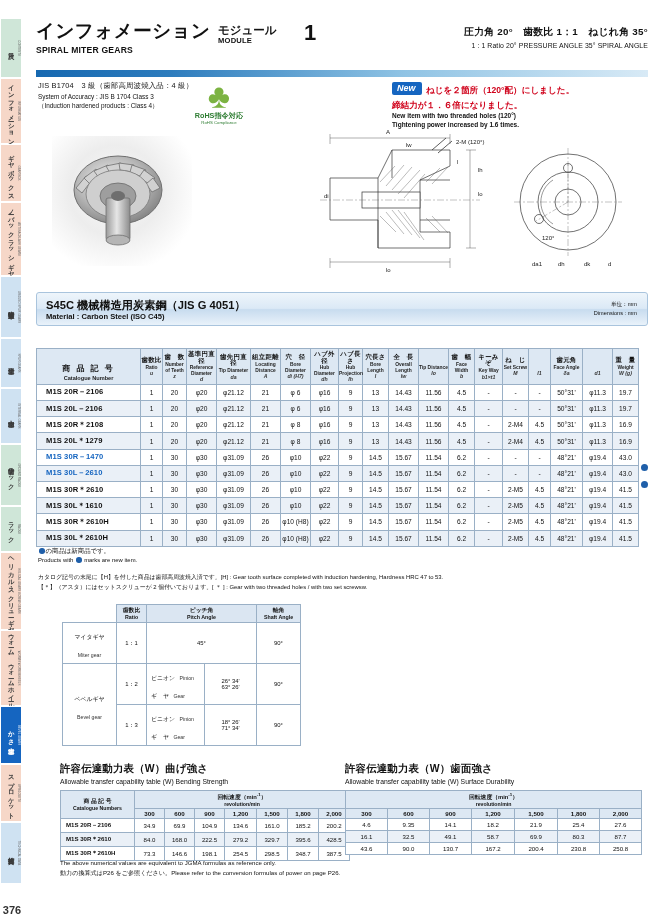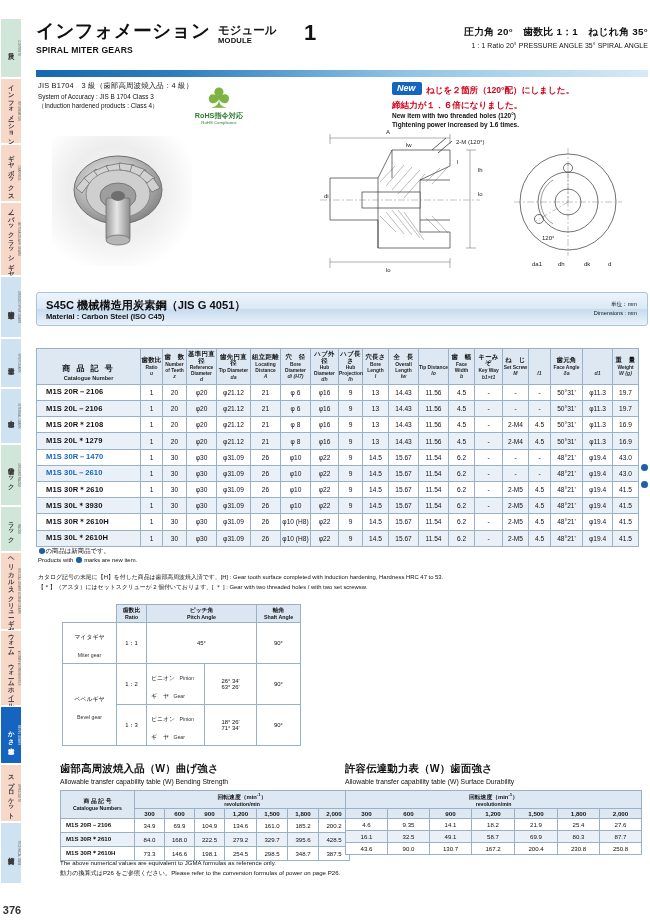--- a/index.html
+++ b/index.html
@@ -633,21 +633,21 @@
         <td>11.54</td>
         <td>6.2</td>
         <td>-</td>
         <td>2-M5</td>
         <td>4.5</td>
         <td>48°21'</td>
         <td>φ19.4</td>
         <td>41.5</td>
       </tr>
       <tr class="alt">
-        <td class="cat">M1S 30L＊3930</td>
+        <td class="cat">M1S 30L＊1610</td>
         <td>1</td>
         <td>30</td>
         <td>φ30</td>
         <td>φ31.09</td>
         <td>26</td>
         <td>φ10</td>
         <td>φ22</td>
         <td>9</td>
         <td>14.5</td>
         <td>15.67</td>
@@ -761,21 +761,21 @@
       <tr>
         <td class="at-v">1：3</td>
         <td style="text-align:left;padding-left:4px"><span class="at-lbl-jp">ピニオン</span> <span class="at-lbl-en">Pinion</span><br><span class="at-lbl-jp">ギ　ヤ</span> <span class="at-lbl-en">Gear</span></td>
         <td class="at-v">18° 26'<br>71° 34'</td>
         <td class="at-v">90°</td>
       </tr>
     </tbody>
 </table>
 
 <div id="btmLeft">
-  <div class="btm-title-jp">歯部高周波焼入品（W）曲げ強さ</div>
+  <div class="btm-title-jp">許容伝達動力表（W）曲げ強さ</div>
   <div class="btm-title-en">Allowable transfer capability table (W) Bending Strength</div>
   <table class="captable" id="bendtable" style="width:286px">
     <colgroup>
       <col style="width:74px">
         <col style="width:30px">
         <col style="width:30px">
         <col style="width:30px">
       <col style="width:32px">
         <col style="width:31px">
         <col style="width:31px">

